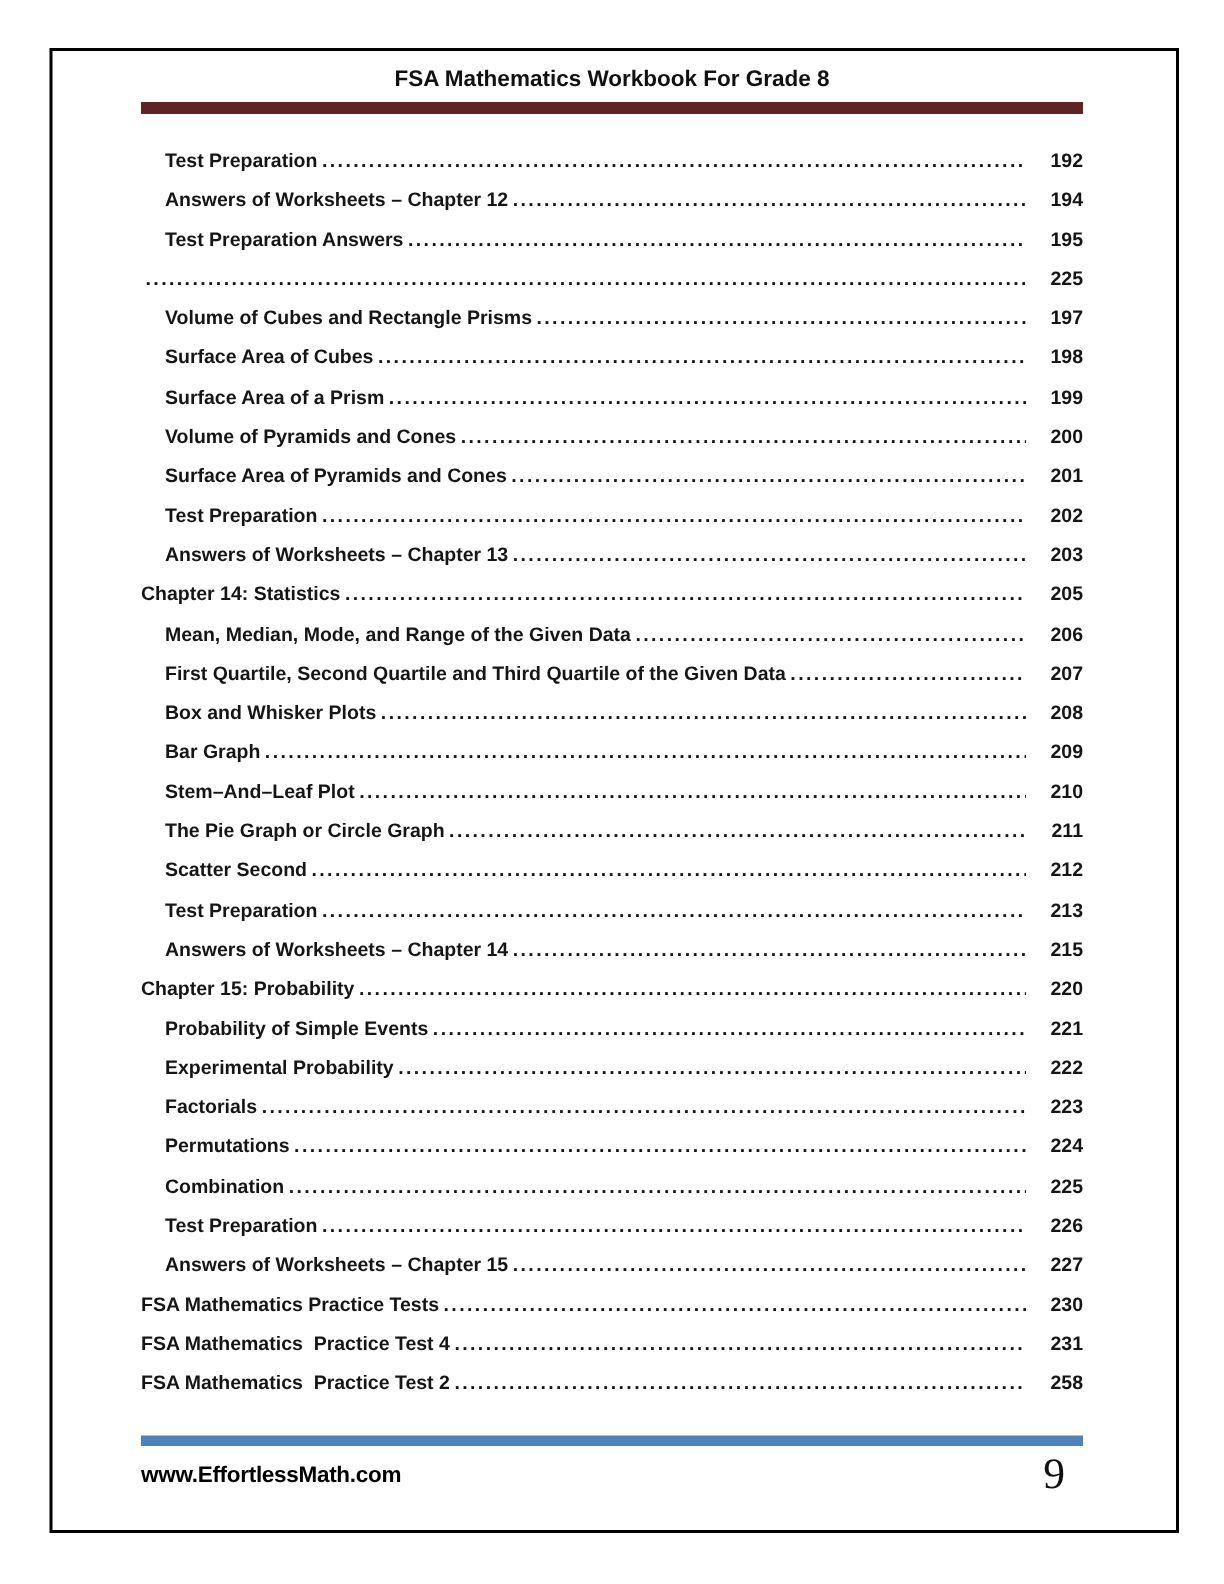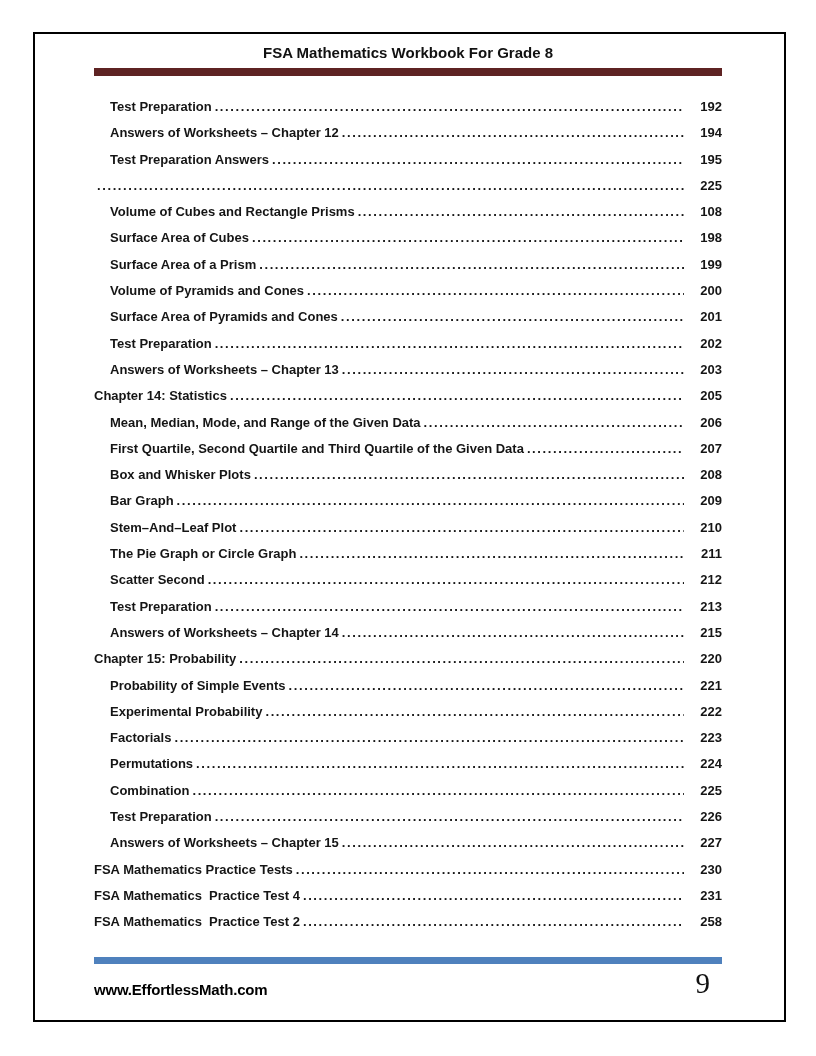--- a/index.html
+++ b/index.html
@@ -86,21 +86,21 @@
     width: 628px;
     height: 7px;
   }
   .footer-row {
     position: absolute;
     left: 59px;
     top: 934px;
     width: 628px;
     display: flex;
     justify-content: space-between;
-    align-items: flex-end;
+    align-items: center;
   }
   .site {
     font-size: 15px;
     font-weight: 700;
     color: #000000;
     letter-spacing: -0.2px;
   }
   .pagenum {
     font-family: "Liberation Serif", serif;
     font-size: 29px;
@@ -136,21 +136,21 @@
           <span class="toc-dots"></span>
           <span class="toc-page">195</span>
         </div>
         <div class="toc-row">
           <span class="toc-dots"></span>
           <span class="toc-page">225</span>
         </div>
         <div class="toc-row sub">
           <span class="toc-label">Volume of Cubes and Rectangle Prisms</span>
           <span class="toc-dots"></span>
-          <span class="toc-page">108</span>
+          <span class="toc-page">197</span>
         </div>
         <div class="toc-row sub">
           <span class="toc-label">Surface Area of Cubes</span>
           <span class="toc-dots"></span>
           <span class="toc-page">198</span>
         </div>
         <div class="toc-row sub">
           <span class="toc-label">Surface Area of a Prism</span>
           <span class="toc-dots"></span>
           <span class="toc-page">199</span>

